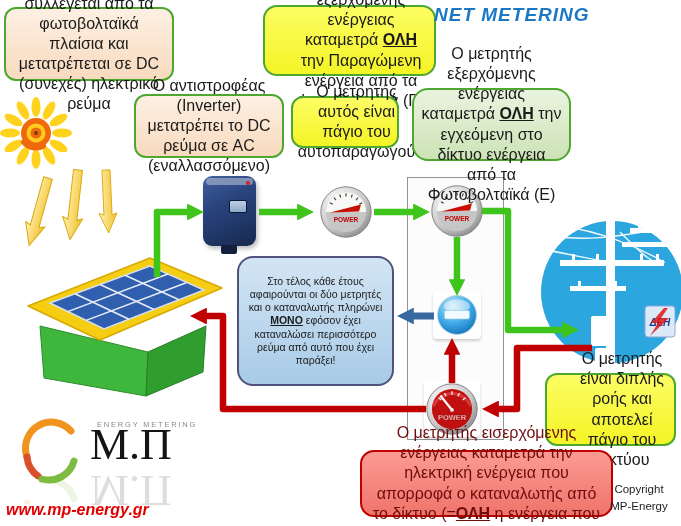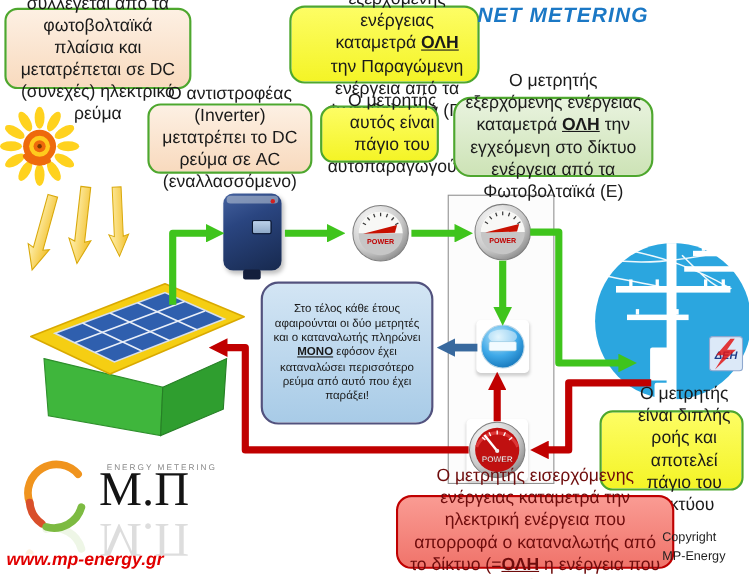--- a/index.html
+++ b/index.html
@@ -60,21 +60,21 @@
 
   #minus-wrap { position:absolute; left:433px; top:291px; width:48px; height:48px; padding:2px; box-sizing:border-box; }
 
   
   #tagline { position:absolute; left:97px; top:420px; font-size:7.5px; letter-spacing:1.8px; color:#8A8A8A; white-space:nowrap; }
   #brand   { position:absolute; left:90px; top:423px; font-family:"Liberation Serif", serif; font-size:44px; color:#141414; line-height:1; }
   .reflect { transform:scaleY(-1); opacity:.14; }
   #brand-reflect { position:absolute; left:90px; top:468px; font-family:"Liberation Serif", serif; font-size:44px; color:#141414; line-height:1; }
   #website { position:absolute; left:6px; top:501px; font-size:16px; font-weight:bold; font-style:italic; color:#E10000; white-space:nowrap; }
 
-  #copyright { position:absolute; left:602px; top:481px; width:74px; font-size:11.5px; color:#1e1e1e; line-height:1.5; }
+  #copyright { position:absolute; left:602px; top:481px; width:74px; text-align:center; font-size:11.5px; color:#1e1e1e; line-height:1.5; }
 </style>
 </head>
 <body>
 
 <div id="canvas">
 
   <svg class="abs" width="681" height="526" viewBox="0 0 681 526" style="left:0;top:0">
     <defs>
       <linearGradient id="rayg" x1="0" y1="0" x2="1" y2="0">
         <stop offset="0" stop-color="#FFF3B8"></stop>
@@ -296,21 +296,21 @@
   <div id="title">NET METERING</div>
 
   <div class="ibox peach gborder" style="left:134px;top:94px;width:150px;height:64px">
     <div><span>Ο αντιστροφέας (Inverter) μετατρέπει το DC ρεύμα σε AC (εναλλασσόμενο)</span></div>
   </div>
 
   <div class="ibox yellow gborder" style="left:291px;top:96px;width:108px;height:52px">
     <div><span>Ο μετρητής αυτός είναι πάγιο του αυτοπαραγωγού</span></div>
   </div>
 
-  <div class="ibox lgreen gborder" style="left:412px;top:88px;width:182px;height:73px;border-radius:16px">
+  <div class="ibox lgreen gborder" style="left:412px;top:88px;width:159px;height:73px;border-radius:16px">
     <div><span>Ο μετρητής εξερχόμενης ενέργειας καταμετρά </span><span class="em-u">ΟΛΗ</span><span> την εγχεόμενη στο δίκτυο ενέργεια από τα Φωτοβολταϊκά (Ε)</span></div>
   </div>
 
   <div class="ibox bluebox" style="left:237px;top:256px;width:157px;height:130px">
     <div><span>Στο τέλος κάθε έτους αφαιρούνται οι δύο μετρητές και ο καταναλωτής πληρώνει </span><span class="em-u">ΜΟΝΟ</span><span> εφόσον έχει καταναλώσει περισσότερο ρεύμα από αυτό που έχει παράξει!</span></div>
   </div>
 
   <div class="ibox yellow gborder" style="left:545px;top:373px;width:131px;height:73px">
     <div><span>Ο μετρητής είναι διπλής ροής και αποτελεί πάγιο του Δικτύου</span></div>
   </div>

